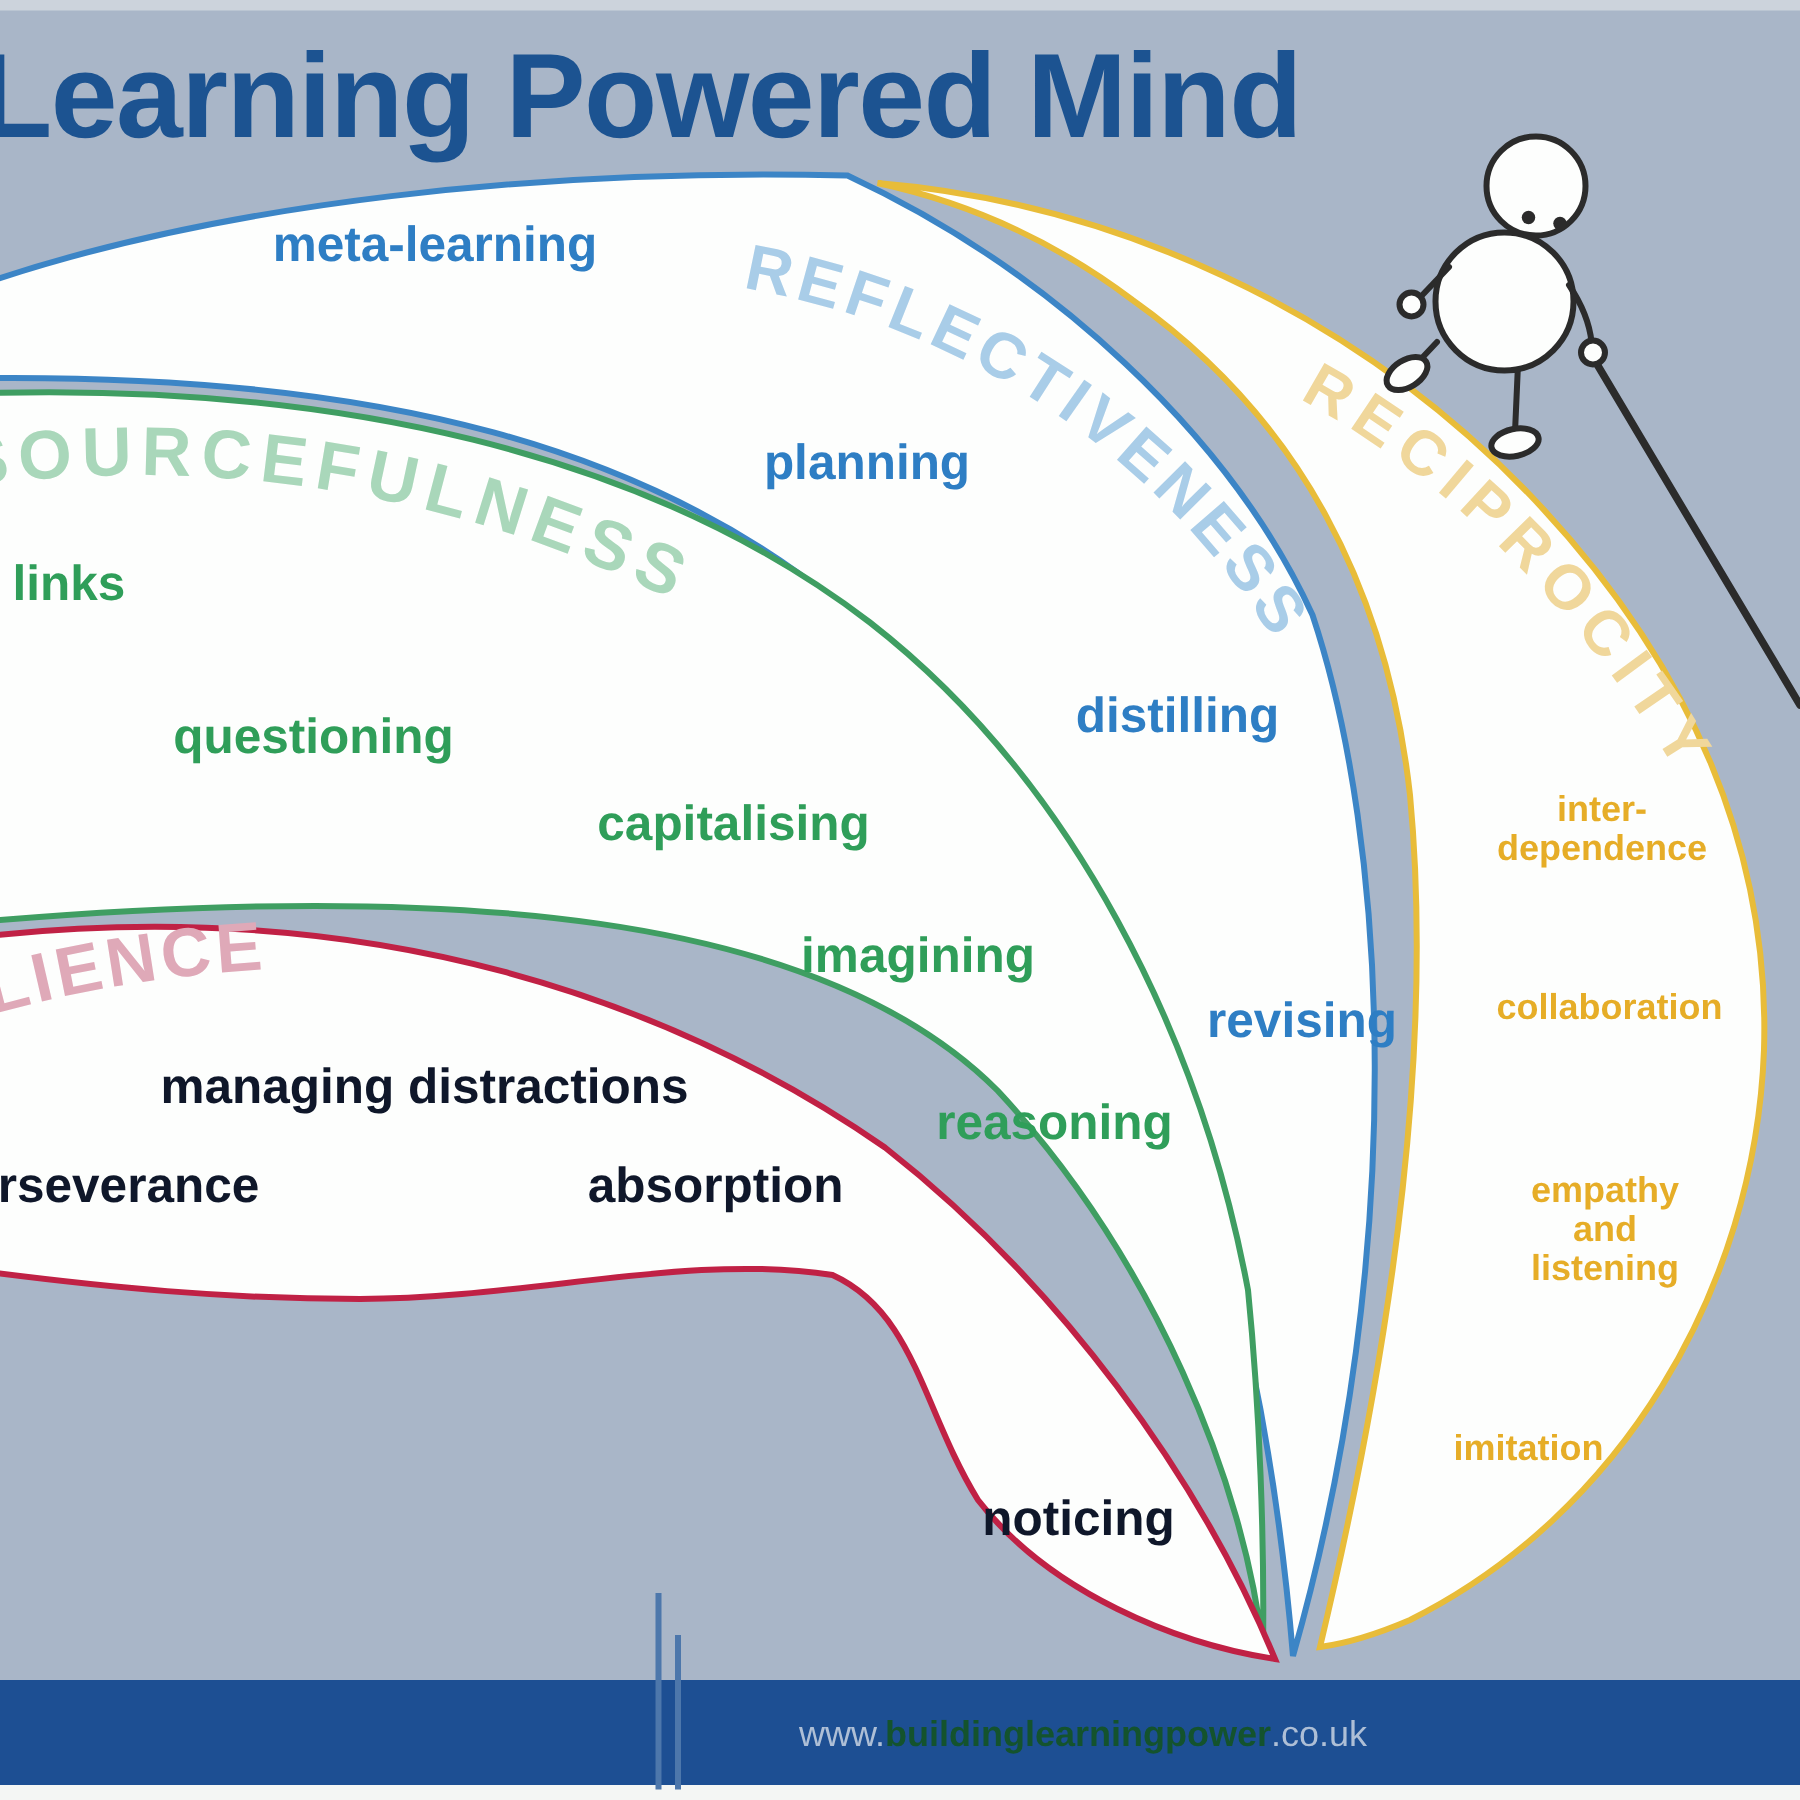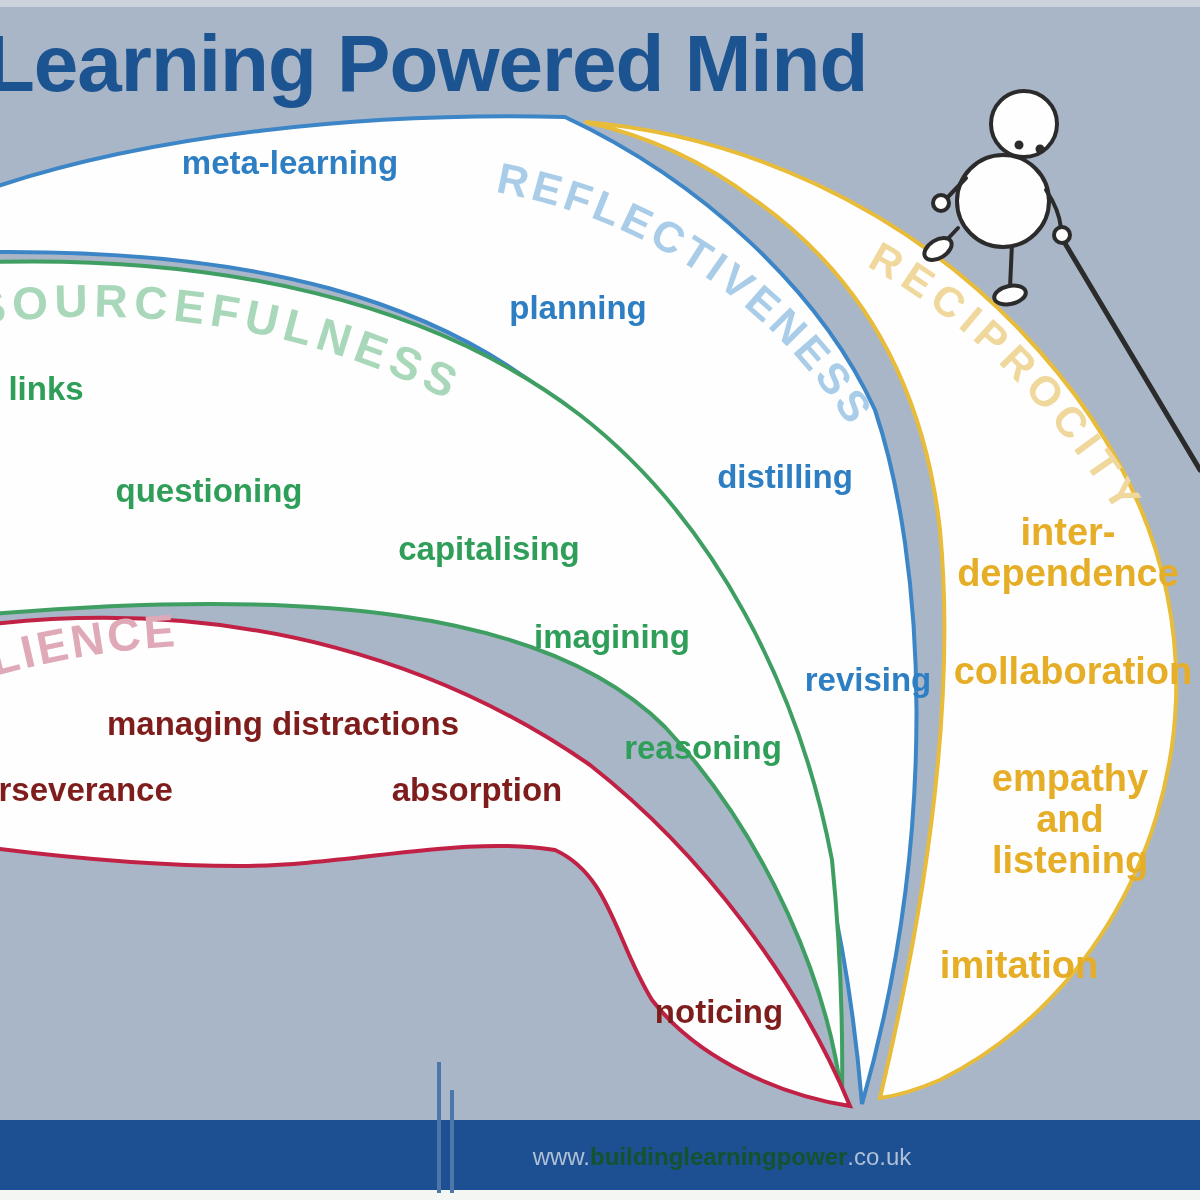--- a/index.html
+++ b/index.html
@@ -13,24 +13,24 @@
   #page-title{
     position:absolute;left:-14px;top:18px;width:900px;
     font-size:80px;font-weight:700;letter-spacing:-1px;color:#1c5391;
     white-space:nowrap;
   }
   .lbl{
     position:absolute;transform:translate(-50%,-50%);
     font-weight:700;font-size:33px;white-space:pre-line;text-align:center;
     line-height:1.08;
   }
-  .lbl.small{font-size:38px;}
+  .lbl.small{font-size:24px;}
   .blue{color:#2e7ec4;}
   .green{color:#2f9e59;}
-  .red{color:#7f1d1d;text-align:right;}
+  .red{color:#0f172a;text-align:right;}
   .yellow{color:#e6ad27;}
   #lbl-perseverance{transform:translate(0,-50%);left:-40px;}
   #footer-bar{
     position:absolute;left:0;top:1120px;width:1200px;height:70px;
     background:#1d4f93;
   }
   #footer-url{
     position:absolute;left:722px;top:1143px;transform:translateX(-50%);
     font-size:24px;white-space:nowrap;color:#aebfd6;font-weight:400;
   }

